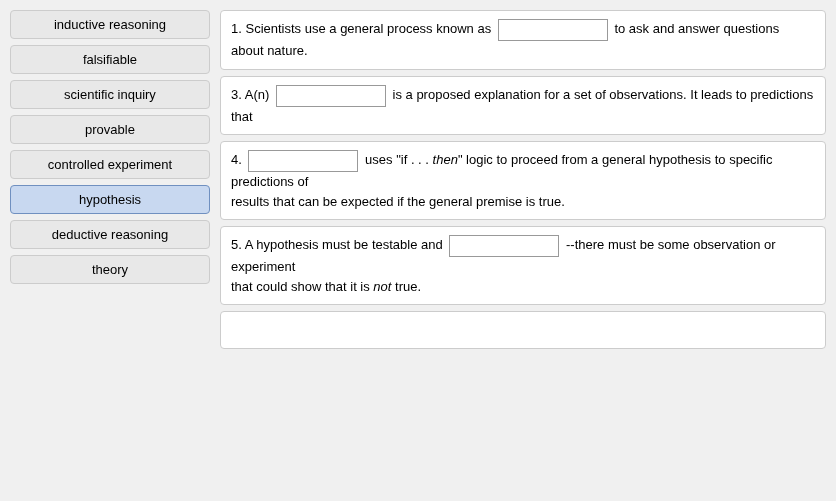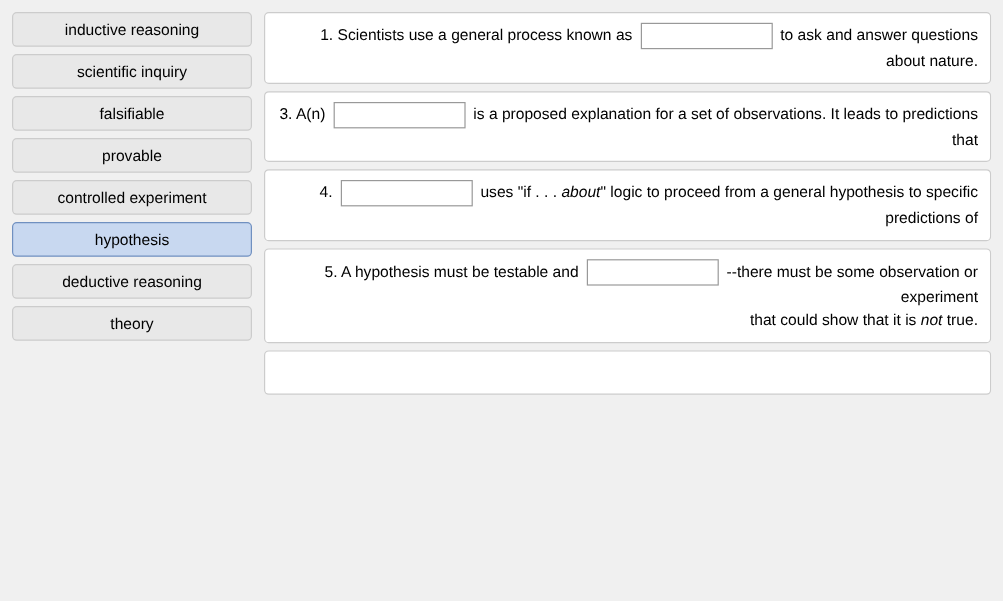--- a/index.html
+++ b/index.html
@@ -52,43 +52,42 @@
       gap: 6px;
       overflow-y: auto;
     }
 
     .question-box {
       background: white;
       border: 1px solid #ccc;
       border-radius: 4px;
       padding: 8px 10px;
       line-height: 1.5;
-      text-align: right;
     }
 
     .answer-blank {
       display: inline-block;
       width: 110px;
       height: 22px;
       border: 1px solid #999;
       vertical-align: middle;
       margin: 0 3px;
       background: white;
     }
   </style>
 </head>
 <body>
 
 <div class="main-content">
 
   <div class="left-panel">
 
   <div class="word-chip">inductive reasoning</div>
+      <div class="word-chip">falsifiable</div>
       <div class="word-chip">scientific inquiry</div>
-      <div class="word-chip">falsifiable</div>
       <div class="word-chip">provable</div>
       <div class="word-chip">controlled experiment</div>
       <div class="word-chip highlight">hypothesis</div>
       <div class="word-chip">deductive reasoning</div>
       <div class="word-chip">theory</div>
     </div>
 
   <div class="right-panel">
 
     <div class="question-box">
@@ -102,22 +101,23 @@
     <div class="question-box">
       <span>3. A(n) </span>
       <span class="answer-blank"></span>
       <span> is a proposed explanation for a set of observations. It leads to predictions that</span>
       <br>
     </div>
 
     <div class="question-box">
       <span>4. </span>
       <span class="answer-blank"></span>
-      <span> uses "if . . . <em>about</em>" logic to proceed from a general hypothesis to specific predictions of</span>
+      <span> uses "if . . . <em>then</em>" logic to proceed from a general hypothesis to specific predictions of</span>
       <br>
+      <span>results that can be expected if the general premise is true.</span>
     </div>
 
     <div class="question-box">
       <span>5. A hypothesis must be testable and </span>
       <span class="answer-blank"></span>
       <span> --there must be some observation or experiment</span>
       <br>
       <span>that could show that it is <em>not</em> true.</span>
     </div>
 

